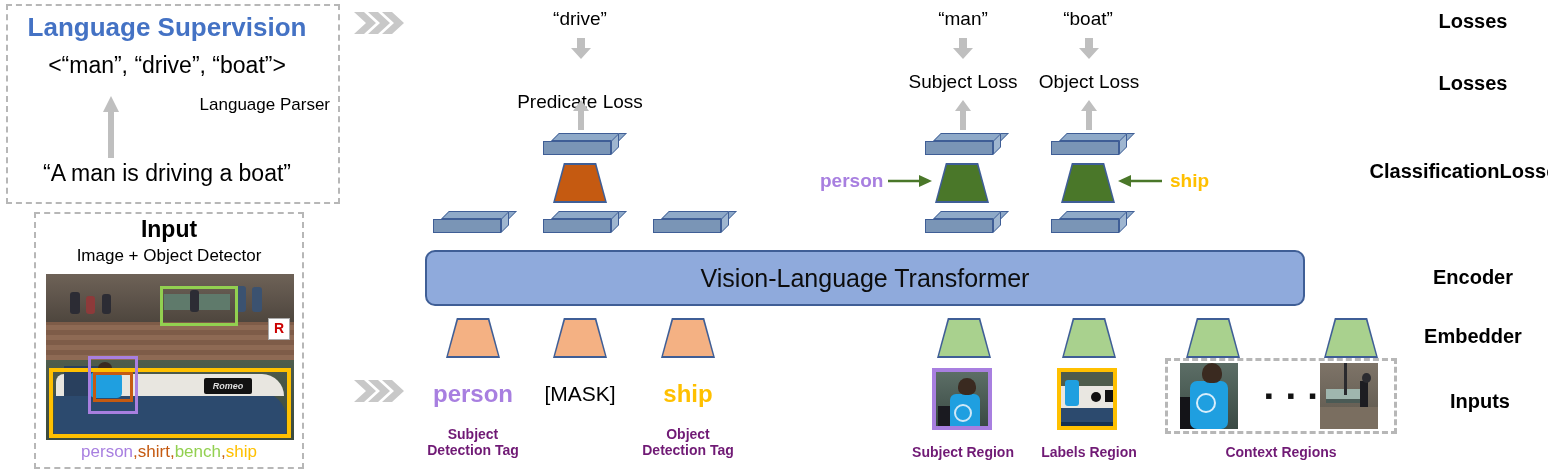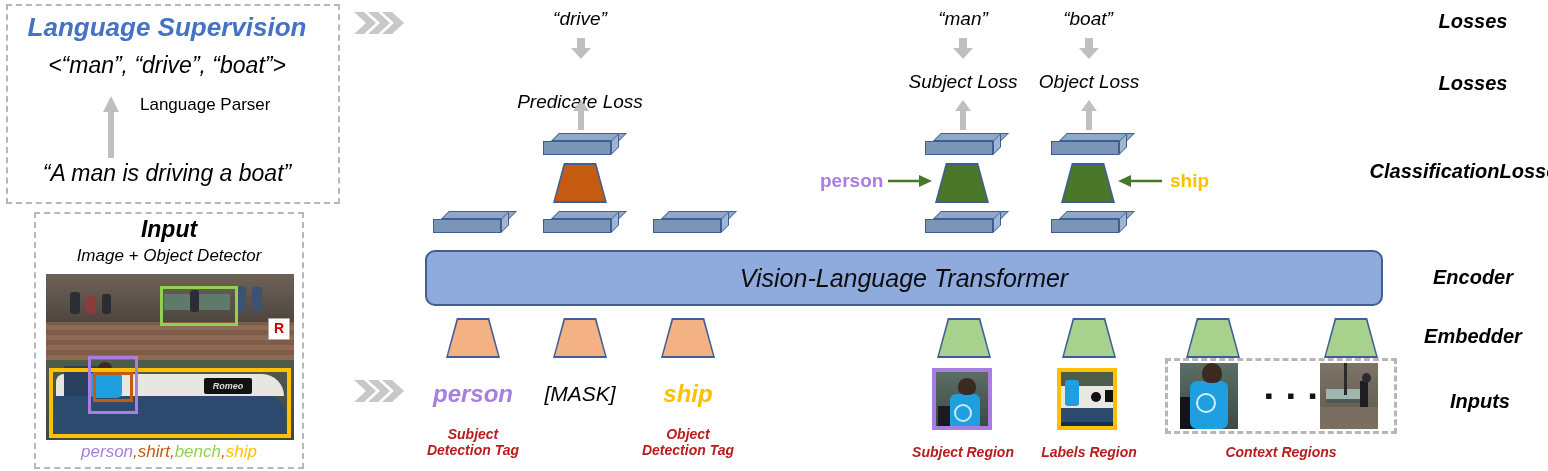--- a/index.html
+++ b/index.html
@@ -1,27 +1,27 @@
 <!DOCTYPE html>
 <html><head>
 <meta charset="utf-8">
 <style>
   html,body{margin:0;padding:0;background:#fff;}
   body{width:1548px;height:471px;position:relative;overflow:hidden;
        font-family:"Liberation Sans","DejaVu Sans",sans-serif;color:#000;}
   .abs{position:absolute;}
-  .ctr{display:flex;align-items:center;justify-content:center;text-align:center;font-style:italic;}
+  .ctr{display:flex;align-items:center;justify-content:center;text-align:center;}
 
   
   #lang-panel{left:6px;top:4px;width:334px;height:200px;
     border:2px dashed #b7b7b7;box-sizing:border-box;background:#fff;}
   #lang-title{left:0;top:12px;width:334px;font-size:26px;font-weight:bold;color:#4472C4;}
   #lang-triple{left:0;top:52px;width:334px;font-size:23px;}
   #lang-sentence{left:0;top:160px;width:334px;font-size:23px;}
-  #lang-parser{left:140px;top:95px;width:190px;font-size:17px;text-align:left;}
+  #lang-parser{left:140px;top:95px;width:190px;font-size:17px;text-align:right;}
   #parser-arrow{left:102px;top:96px;width:18px;height:62px;}
 
   
   #input-panel{left:34px;top:212px;width:270px;height:257px;
     border:2px dashed #b7b7b7;box-sizing:border-box;background:#fff;}
   #input-title{left:34px;top:216px;width:270px;font-size:23px;font-weight:bold;}
   #input-sub{left:34px;top:246px;width:270px;font-size:17px;}
   #input-photo{left:46px;top:274px;width:248px;height:166px;overflow:hidden;
     background:#6d7b76;}
   #input-tags{left:34px;top:442px;width:270px;font-size:17px;}
@@ -48,42 +48,42 @@
   .box{position:absolute;box-sizing:border-box;}
   #bx-bench{left:114px;top:12px;width:78px;height:40px;border:3px solid #92D050;}
   #bx-ship{left:3px;top:94px;width:242px;height:70px;border:4px solid #FFC000;}
   #bx-person{left:42px;top:82px;width:50px;height:58px;border:3px solid #A87FE0;}
   #bx-shirt{left:47px;top:98px;width:40px;height:30px;border:3px solid #C55A11;}
 
   
   .lbl{font-size:19px;color:#000;}
   .loss{font-size:19px;}
   .rowlab{font-size:20px;font-weight:bold;color:#000;}
-  .small-gray{font-size:14px;font-weight:bold;color:#b91c1c;line-height:1.15;}
+  .small-gray{font-size:14px;font-weight:bold;color:#701a75;line-height:1.15;}
 
   
   .bar3d{position:absolute;width:76px;height:22px;}
   .bar3d .top{position:absolute;left:8px;top:0;width:68px;height:8px;
     background:#8EA9C8;border:1px solid #3F5E96;box-sizing:border-box;
     transform:skewX(-45deg);transform-origin:bottom left;}
   .bar3d .front{position:absolute;left:0;top:8px;width:68px;height:14px;
     background:#7A95B6;border:1px solid #3F5E96;box-sizing:border-box;}
   .bar3d .side{position:absolute;left:68px;top:8px;width:8px;height:14px;
     background:#9FB6D0;border:1px solid #3F5E96;box-sizing:border-box;
     transform:skewY(-45deg);transform-origin:top left;}
 
   .trap{position:absolute;width:54px;height:40px;}
   .trap i{position:absolute;inset:0;display:block;
     clip-path:polygon(20% 0,80% 0,100% 100%,0 100%);}
   .trap u{position:absolute;inset:0;display:block;
     clip-path:polygon(20% 0,80% 0,100% 100%,0 100%);
     background:#3F5E96;}
   .trap i{margin:2px;width:calc(100% - 4px);height:calc(100% - 4px);}
 
-  #encoder{left:425px;top:250px;width:958px;height:56px;
+  #encoder{left:425px;top:250px;width:880px;height:56px;
     background:#8FAADC;border:2px solid #3F5E96;border-radius:10px;box-sizing:border-box;
     font-size:25px;color:#0d0d0d;}
 
   .chev{position:absolute;width:56px;height:26px;}
 
   #ctxbox{left:1165px;top:358px;width:232px;height:76px;
     border:3px dashed #b7b7b7;box-sizing:border-box;}
   .thumb{position:absolute;width:60px;height:62px;overflow:hidden;box-sizing:border-box;}
   .dots{position:absolute;font-size:22px;color:#111;letter-spacing:4px;font-weight:bold;}
 </style>

